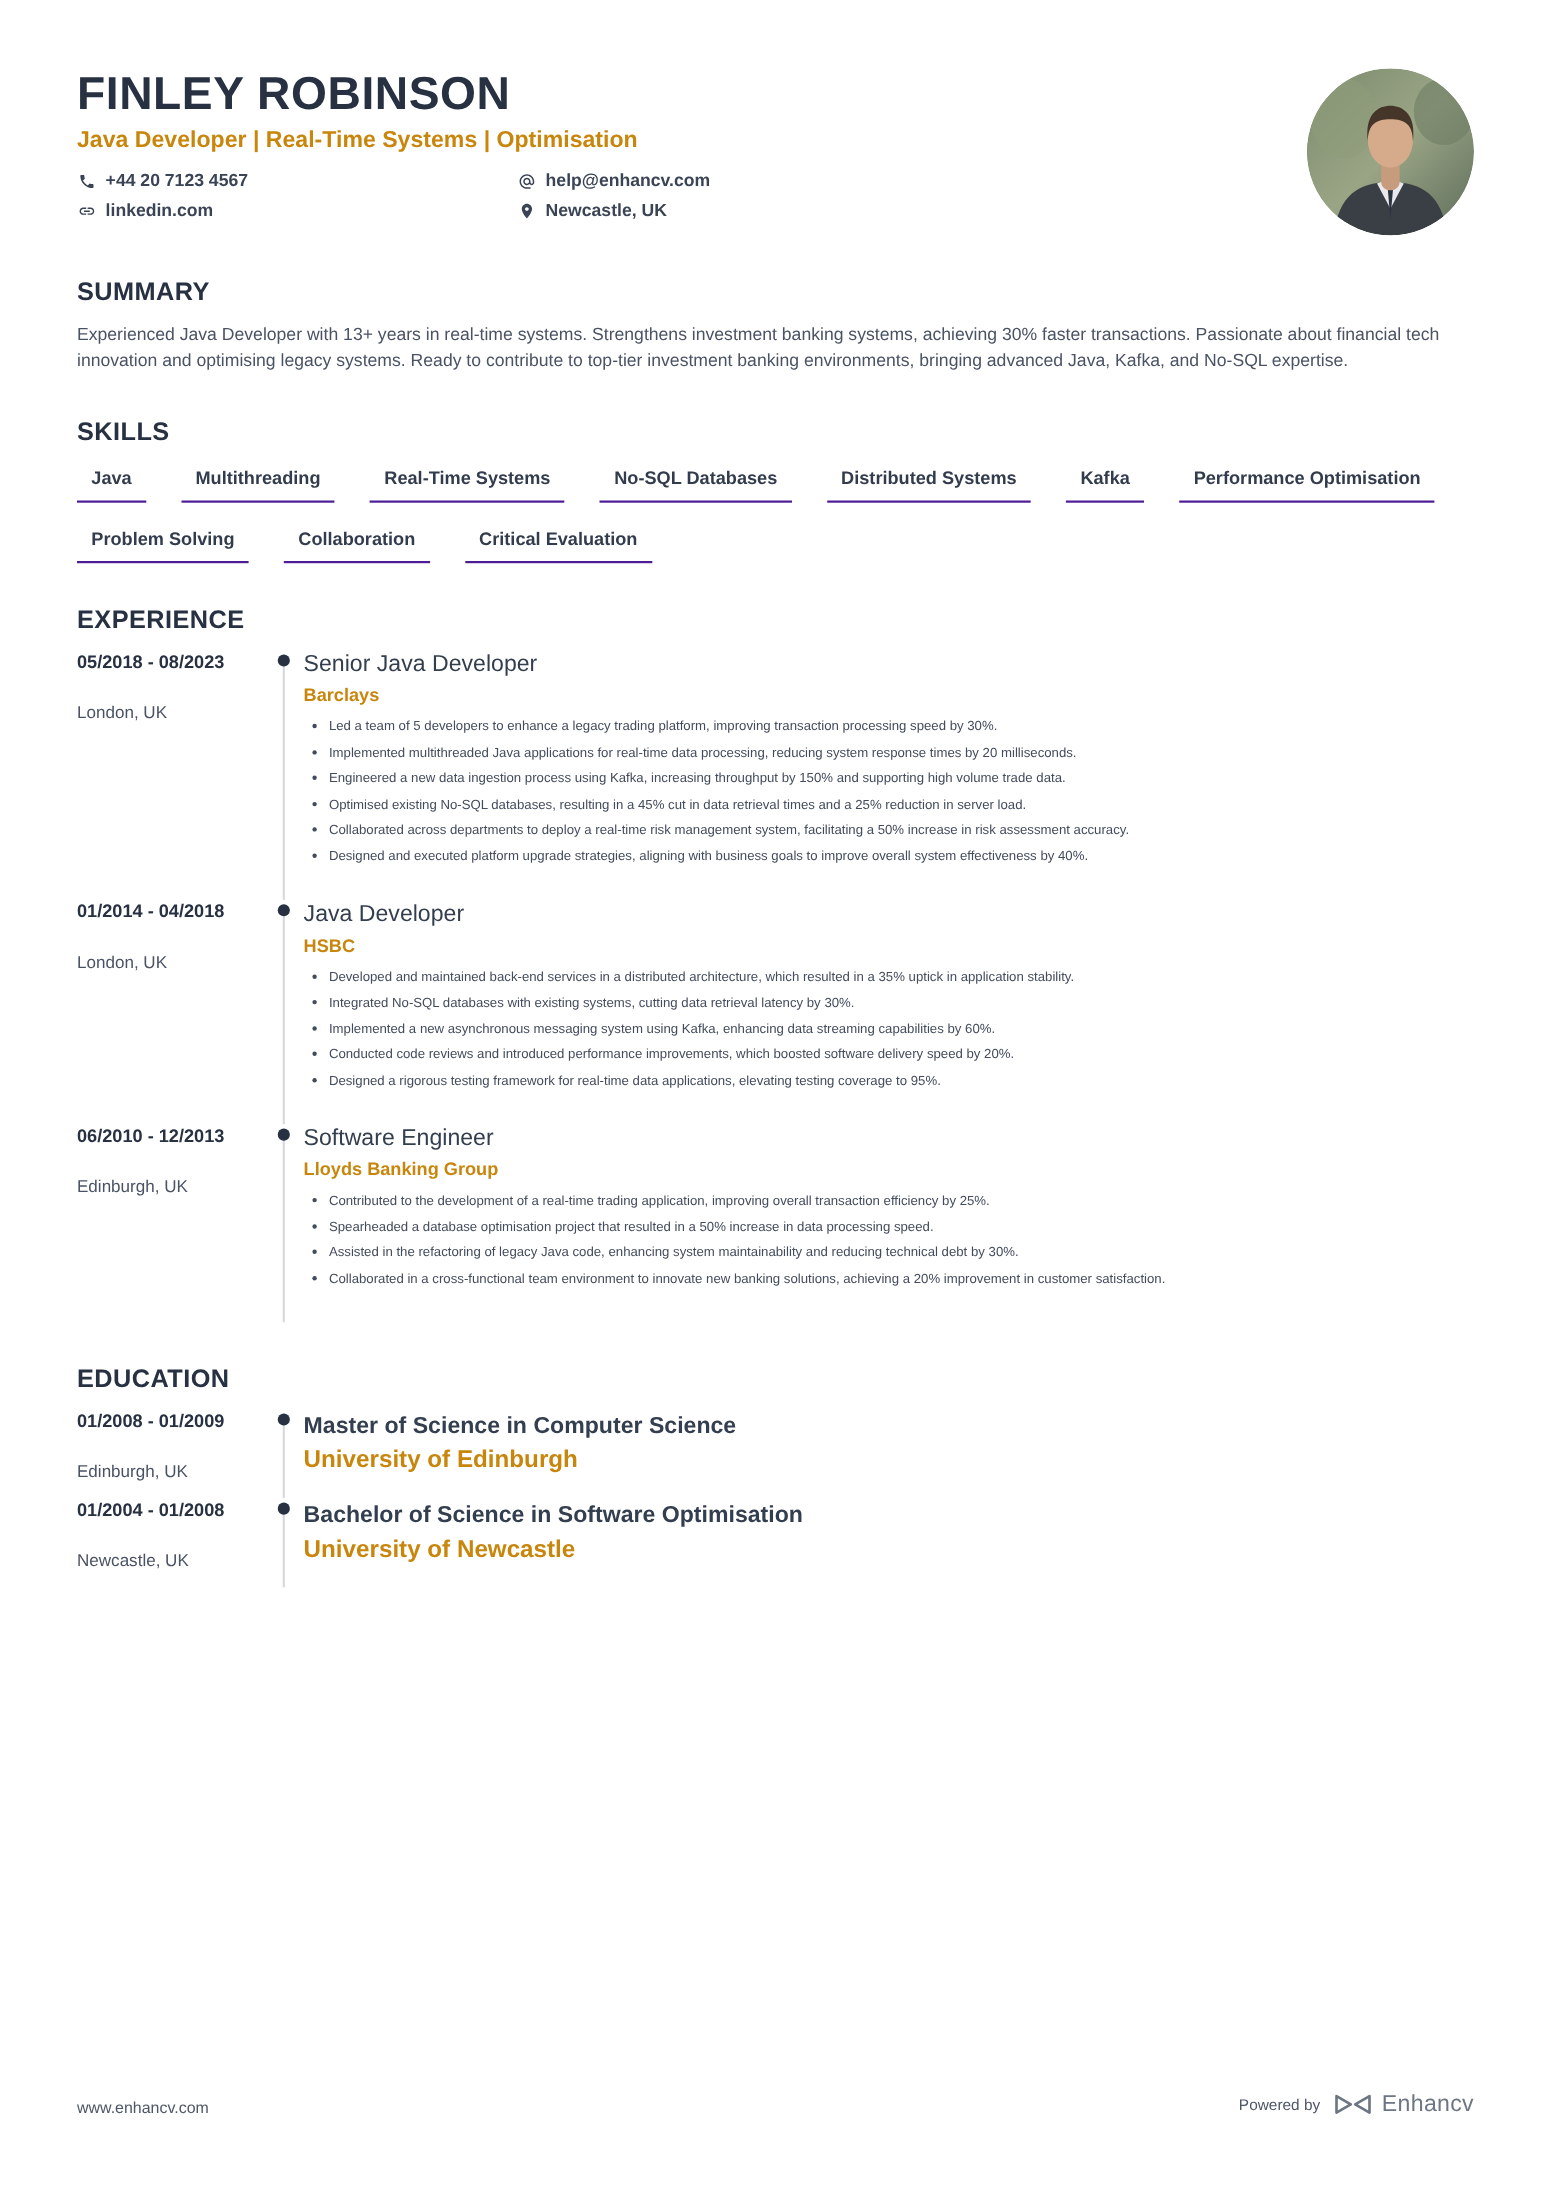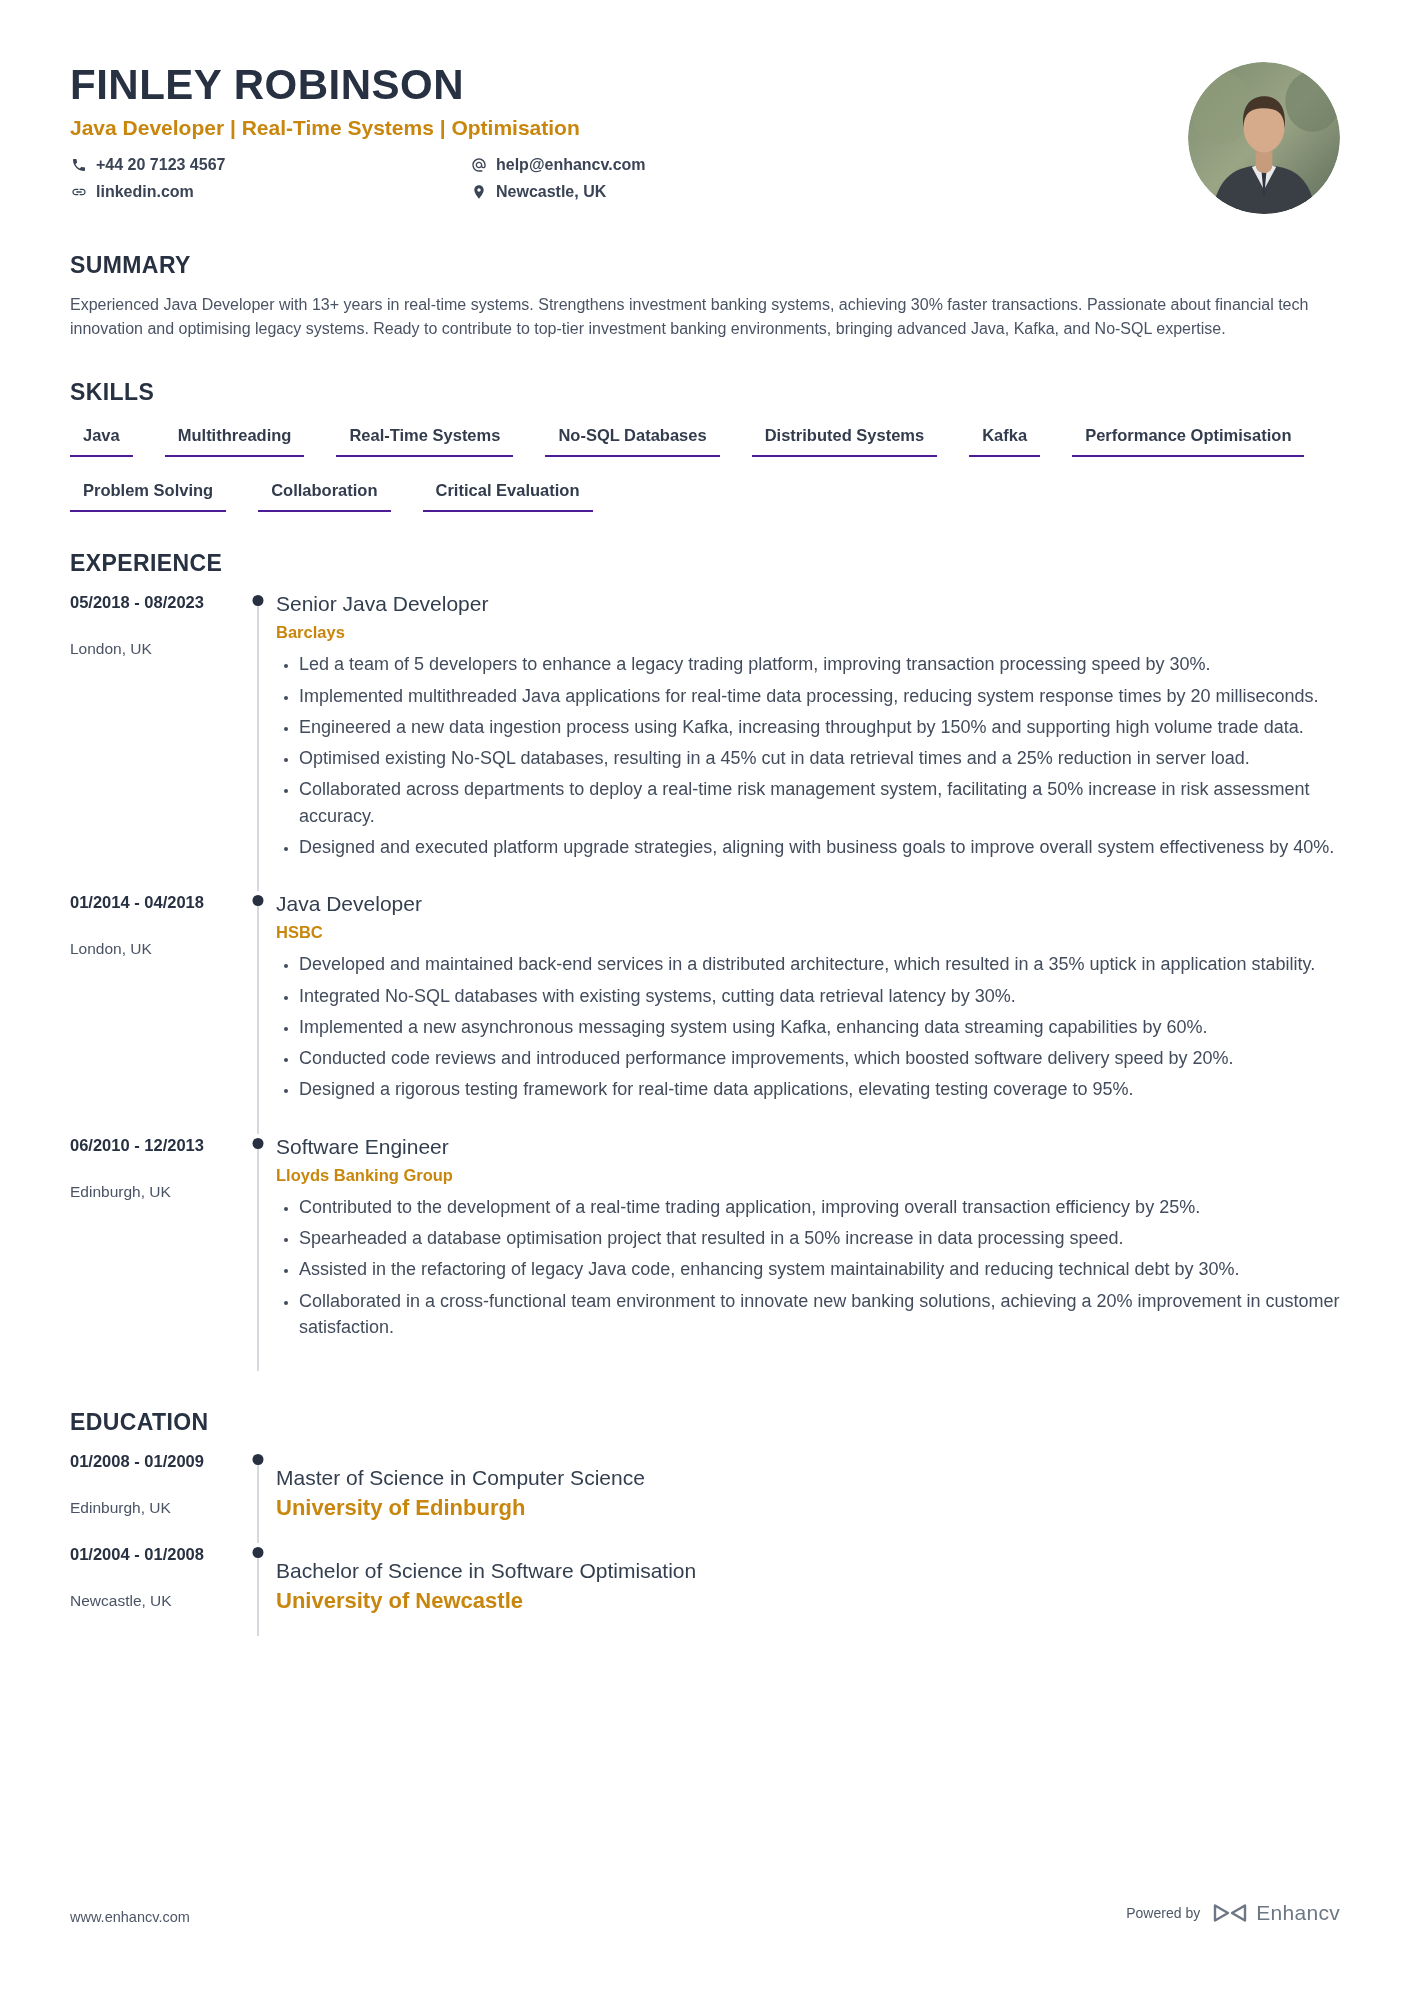--- a/index.html
+++ b/index.html
@@ -39,23 +39,23 @@
   .entry{display:grid;grid-template-columns:170px 36px 1fr;}
   .dates{font-weight:700;color:var(--heading);font-size:16.5px;padding-top:2px;}
   .loc{font-weight:400;color:#4a5364;font-size:15.5px;margin-top:28px;}
   .tcol{position:relative;}
   .tcol::before{content:"";position:absolute;left:50%;margin-left:-1px;top:10px;bottom:0;width:2px;background:var(--line);}
   .tcol::after{content:"";position:absolute;left:50%;top:4px;transform:translateX(-50%);width:11px;height:11px;border-radius:50%;background:var(--heading);}
   .entry-content{padding-bottom:26px;min-width:0;}
   .job-title{font-size:21px;color:#333e4e;margin:0 0 6px 0;font-weight:400;line-height:1.25;}
   .company{font-size:16.5px;font-weight:700;color:var(--accent);margin:0 0 9px 0;}
   .bullets{margin:0;padding-left:23px;}
-  .bullets li{font-size:18px;line-height:1.46;color:#434c5c;margin-bottom:5px;}
+  .bullets li{font-size:12px;line-height:1.46;color:#434c5c;margin-bottom:5px;}
   .bullets li::marker{color:#434c5c;font-size:13px;}
-  .edu-degree{font-size:21px;color:#333e4e;margin:16px 0 5px 0;font-weight:400;}
+  .edu-degree{font-size:21px;color:#333e4e;margin:4px 0 5px 0;font-weight:700;}
   .edu-school{font-size:22px;font-weight:700;color:var(--accent);margin:0;}
   .edu .entry-content{padding-bottom:22px;}
   
   .footer{margin-top:auto;display:flex;justify-content:space-between;align-items:flex-end;}
   .site{font-size:14.5px;color:#4e5766;}
   .powered{display:flex;align-items:center;gap:12px;}
   .powered-label{font-size:14px;color:#4e5766;}
   .brand{display:flex;align-items:center;gap:8px;}
   .brand svg{width:36px;height:22px;}
   .brand-name{font-size:21px;color:#6d7685;letter-spacing:.3px;}

